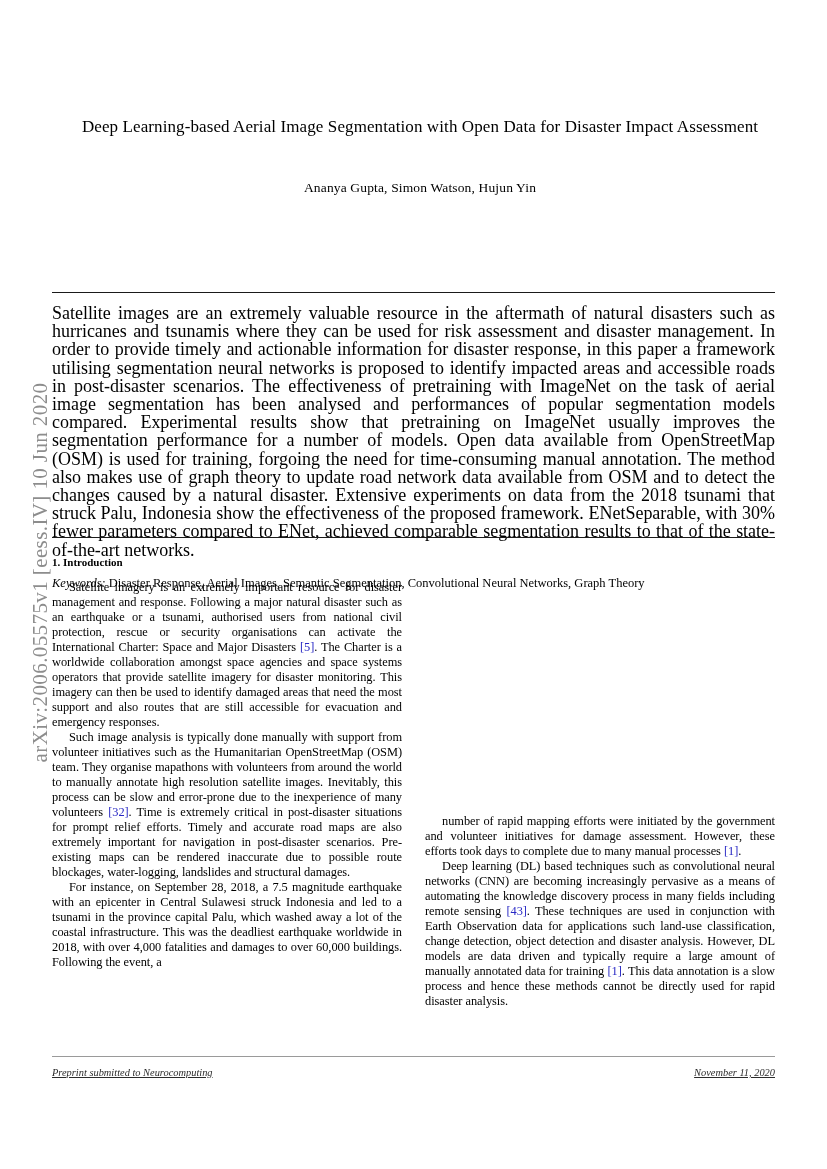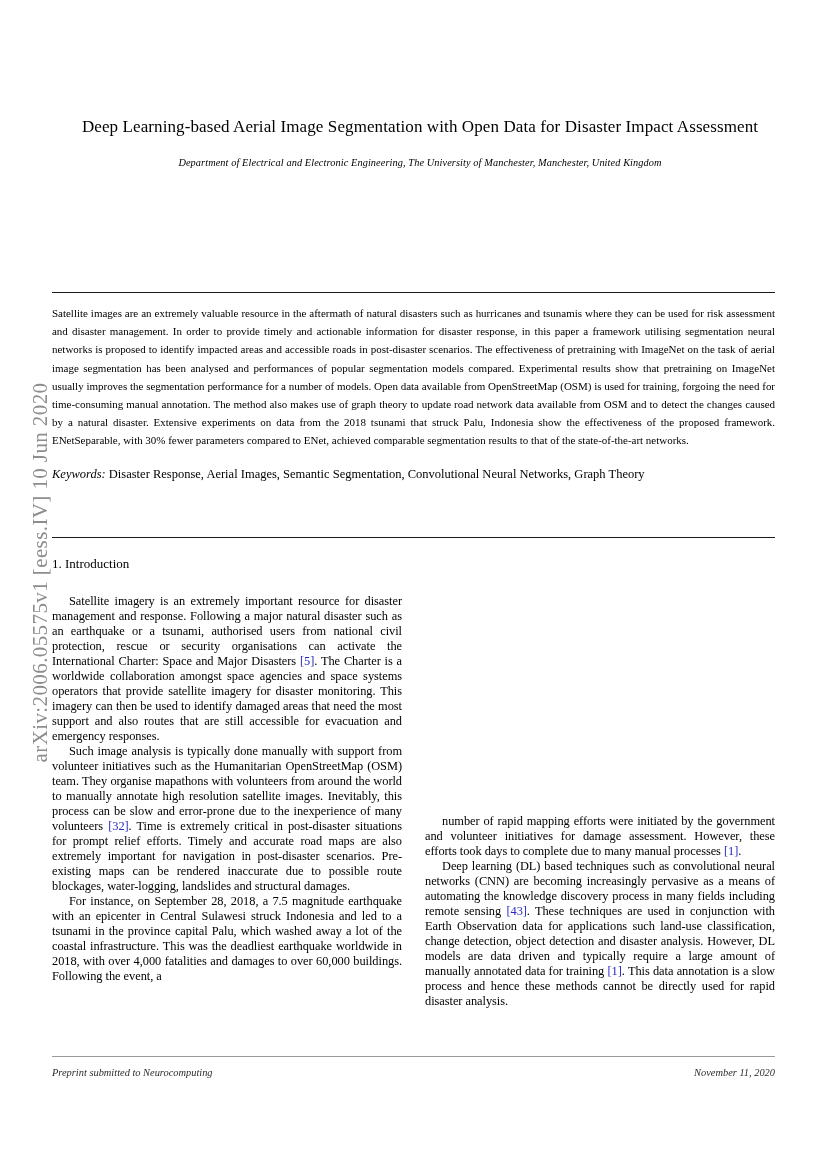--- a/index.html
+++ b/index.html
@@ -88,21 +88,21 @@
     left: 52px;
     top: 304px;
     width: 723px;
   }
   #abstract-heading {
     font-size: 12.6px;
     font-weight: bold;
     margin: 0 0 11px 0;
   }
   #abstract-text {
-    font-size: 11px;
+    font-size: 18px;
     line-height: 18.2px;
     text-align: justify;
     margin: 0;
     letter-spacing: -0.02px;
   }
   #keywords-line {
     margin-top: 15px;
     font-size: 12.5px;
     line-height: 18px;
   }
@@ -117,23 +117,23 @@
     top: 556px;
     width: 350px;
   }
   #col-right {
     position: absolute;
     left: 425px;
     top: 556px;
     width: 350px;
   }
   #section-heading {
-    font-size: 13px;
-    font-weight: normal;
-    margin: 0 0 22px 0;
+    font-size: 11px;
+    font-weight: bold;
+    margin: 0 0 12px 0;
   }
   .body-par {
     font-size: 12.4px;
     line-height: 15px;
     text-align: justify;
     margin: 0;
     text-indent: 17px;
     letter-spacing: -0.05px;
   }
   .cite { color: #2727c4; }
@@ -142,32 +142,33 @@
   #footer {
     position: absolute;
     left: 52px;
     top: 1067px;
     width: 723px;
     display: flex;
     justify-content: space-between;
     font-size: 10.4px;
     font-style: italic;
     color: #2b2b2b;
+    text-decoration: underline;
   }
 </style>
 </head>
 <body>
 
 <div id="page">
 
   <div id="arxiv-stamp">arXiv:2006.05575v1  [eess.IV]  10 Jun 2020</div>
 
   <div id="title-block">
     <h1 id="paper-title">Deep Learning-based Aerial Image Segmentation with Open Data for Disaster Impact Assessment</h1>
-    <div id="affiliation">Department of Electrical and Electronic Engineering, The University of Manchester, Manchester, United Kingdom</div>
+    <div id="authors">Ananya Gupta, Simon Watson, Hujun Yin</div>
   </div>
 
   <div class="hrule" id="rule-top"></div>
 
   <div id="abstract-block">
     <p id="abstract-text">Satellite images are an extremely valuable resource in the aftermath of natural disasters such as hurricanes and tsunamis where they can be used for risk assessment and disaster management. In order to provide timely and actionable information for disaster response, in this paper a framework utilising segmentation neural networks is proposed to identify impacted areas and accessible roads in post-disaster scenarios. The effectiveness of pretraining with ImageNet on the task of aerial image segmentation has been analysed and performances of popular segmentation models compared. Experimental results show that pretraining on ImageNet usually improves the segmentation performance for a number of models. Open data available from OpenStreetMap (OSM) is used for training, forgoing the need for time-consuming manual annotation. The method also makes use of graph theory to update road network data available from OSM and to detect the changes caused by a natural disaster. Extensive experiments on data from the 2018 tsunami that struck Palu, Indonesia show the effectiveness of the proposed framework. ENetSeparable, with 30% fewer parameters compared to ENet, achieved comparable segmentation results to that of the state-of-the-art networks.</p>
     <div id="keywords-line">
       <span id="keywords-label">Keywords:</span>
       <span>Disaster Response, Aerial Images, Semantic Segmentation, Convolutional Neural Networks, Graph Theory</span>
     </div>

